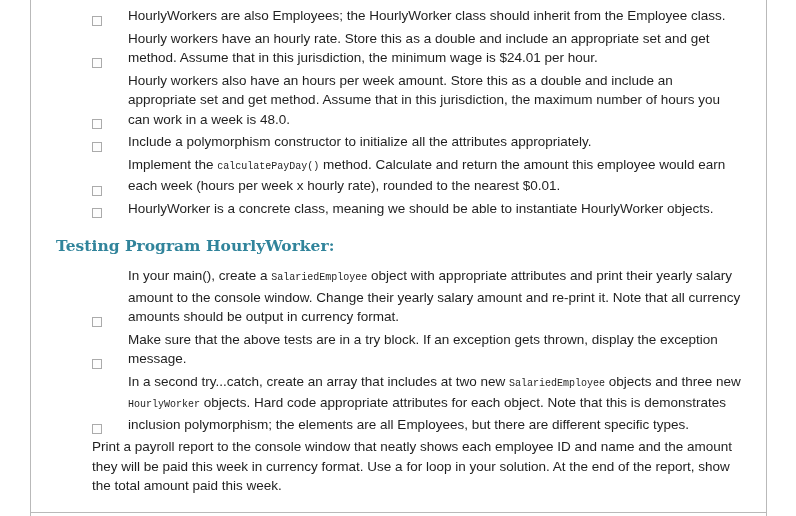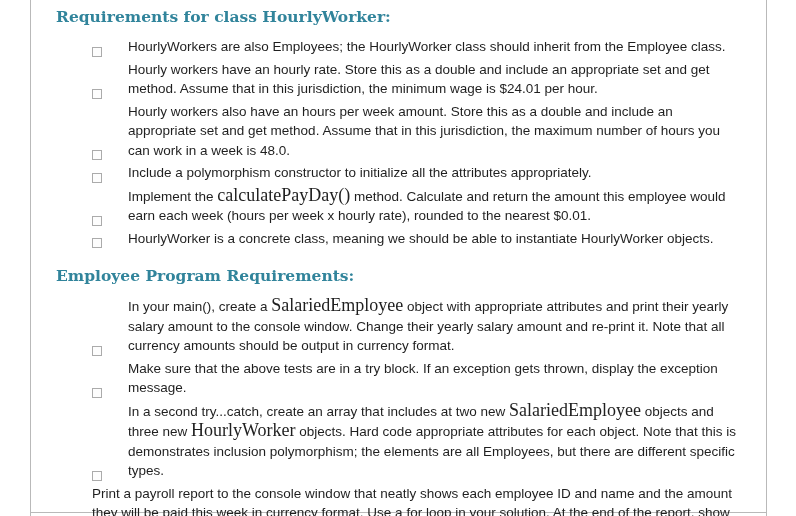--- a/index.html
+++ b/index.html
@@ -42,35 +42,34 @@
   }
   .bullet{
     flex:none;
     width:8px;height:8px;
     border:1px solid #ababab;
     background:#fdfdfd;
     margin-top:5px;
   }
   .item-text{flex:1 1 auto;}
   .mono{
-    font-family:Liberation Serif, serif;
-    font-size:18px;
+    font-family:Liberation Mono, monospace;
+    font-size:10px;
   }
 </style>
 </head>
 <body style="--heading-color: #31849b; --body-color: #1f1f1f;">
 
 <div id="border-left" class="page-border"></div>
 <div id="border-right" class="page-border"></div>
 <div id="border-bottom" class="page-border"></div>
 
 <div class="content">
 
   <div class="section">
-    <h2 class="section-heading">Requirements for class HourlyWorker:</h2>
     <ul class="req-list">
         <li>
           <span class="bullet"></span>
           <span class="item-text"><span>HourlyWorkers are also Employees; the HourlyWorker class should inherit from the Employee class.</span></span>
         </li>
         <li>
           <span class="bullet"></span>
           <span class="item-text"><span>Hourly workers have an hourly rate. Store this as a double and include an appropriate set and get method. Assume that in this jurisdiction, the minimum wage is $24.01 per hour.</span></span>
         </li>
         <li>
@@ -86,21 +85,21 @@
           <span class="item-text"><span>Implement the </span><span class="mono">calculatePayDay()</span><span> method. Calculate and return the amount this employee would earn each week (hours per week x hourly rate), rounded to the nearest $0.01.</span></span>
         </li>
         <li>
           <span class="bullet"></span>
           <span class="item-text"><span>HourlyWorker is a concrete class, meaning we should be able to instantiate HourlyWorker objects.</span></span>
         </li>
       </ul>
   </div>
 
   <div class="section">
-    <h2 class="section-heading">Employee Program Requirements:</h2>
+    <h2 class="section-heading">Testing Program HourlyWorker:</h2>
     <ul class="req-list">
         <li>
           <span class="bullet"></span>
           <span class="item-text"><span>In your main(), create a </span><span class="mono">SalariedEmployee</span><span> object with appropriate attributes and print their yearly salary amount to the console window. Change their yearly salary amount and re-print it. Note that all currency amounts should be output in currency format.</span></span>
         </li>
         <li>
           <span class="bullet"></span>
           <span class="item-text"><span>Make sure that the above tests are in a try block. If an exception gets thrown, display the exception message.</span></span>
         </li>
         <li>

